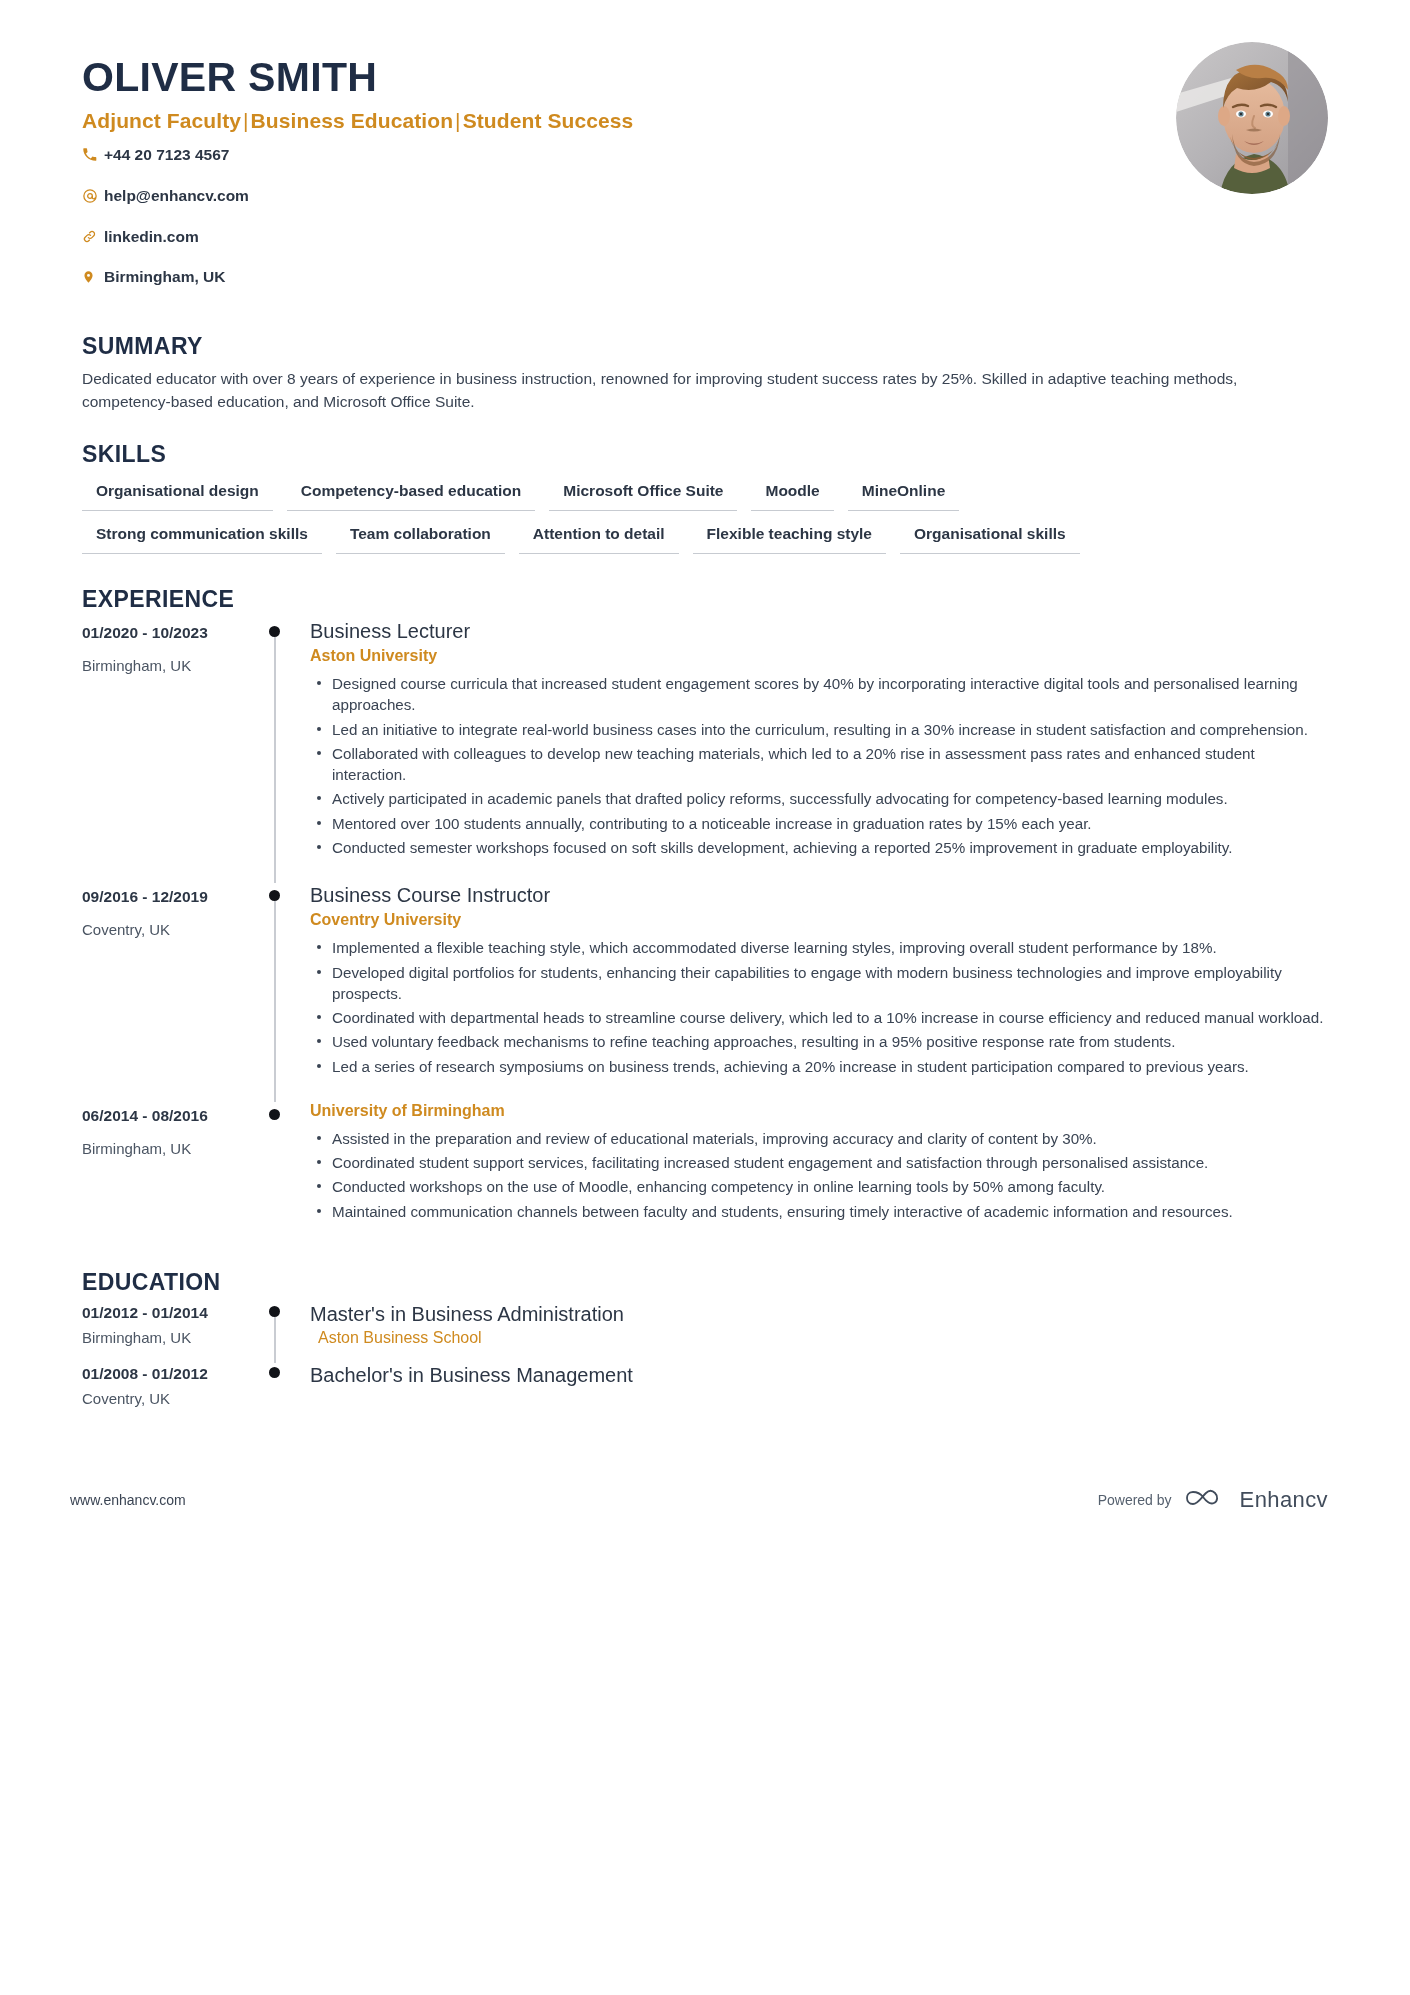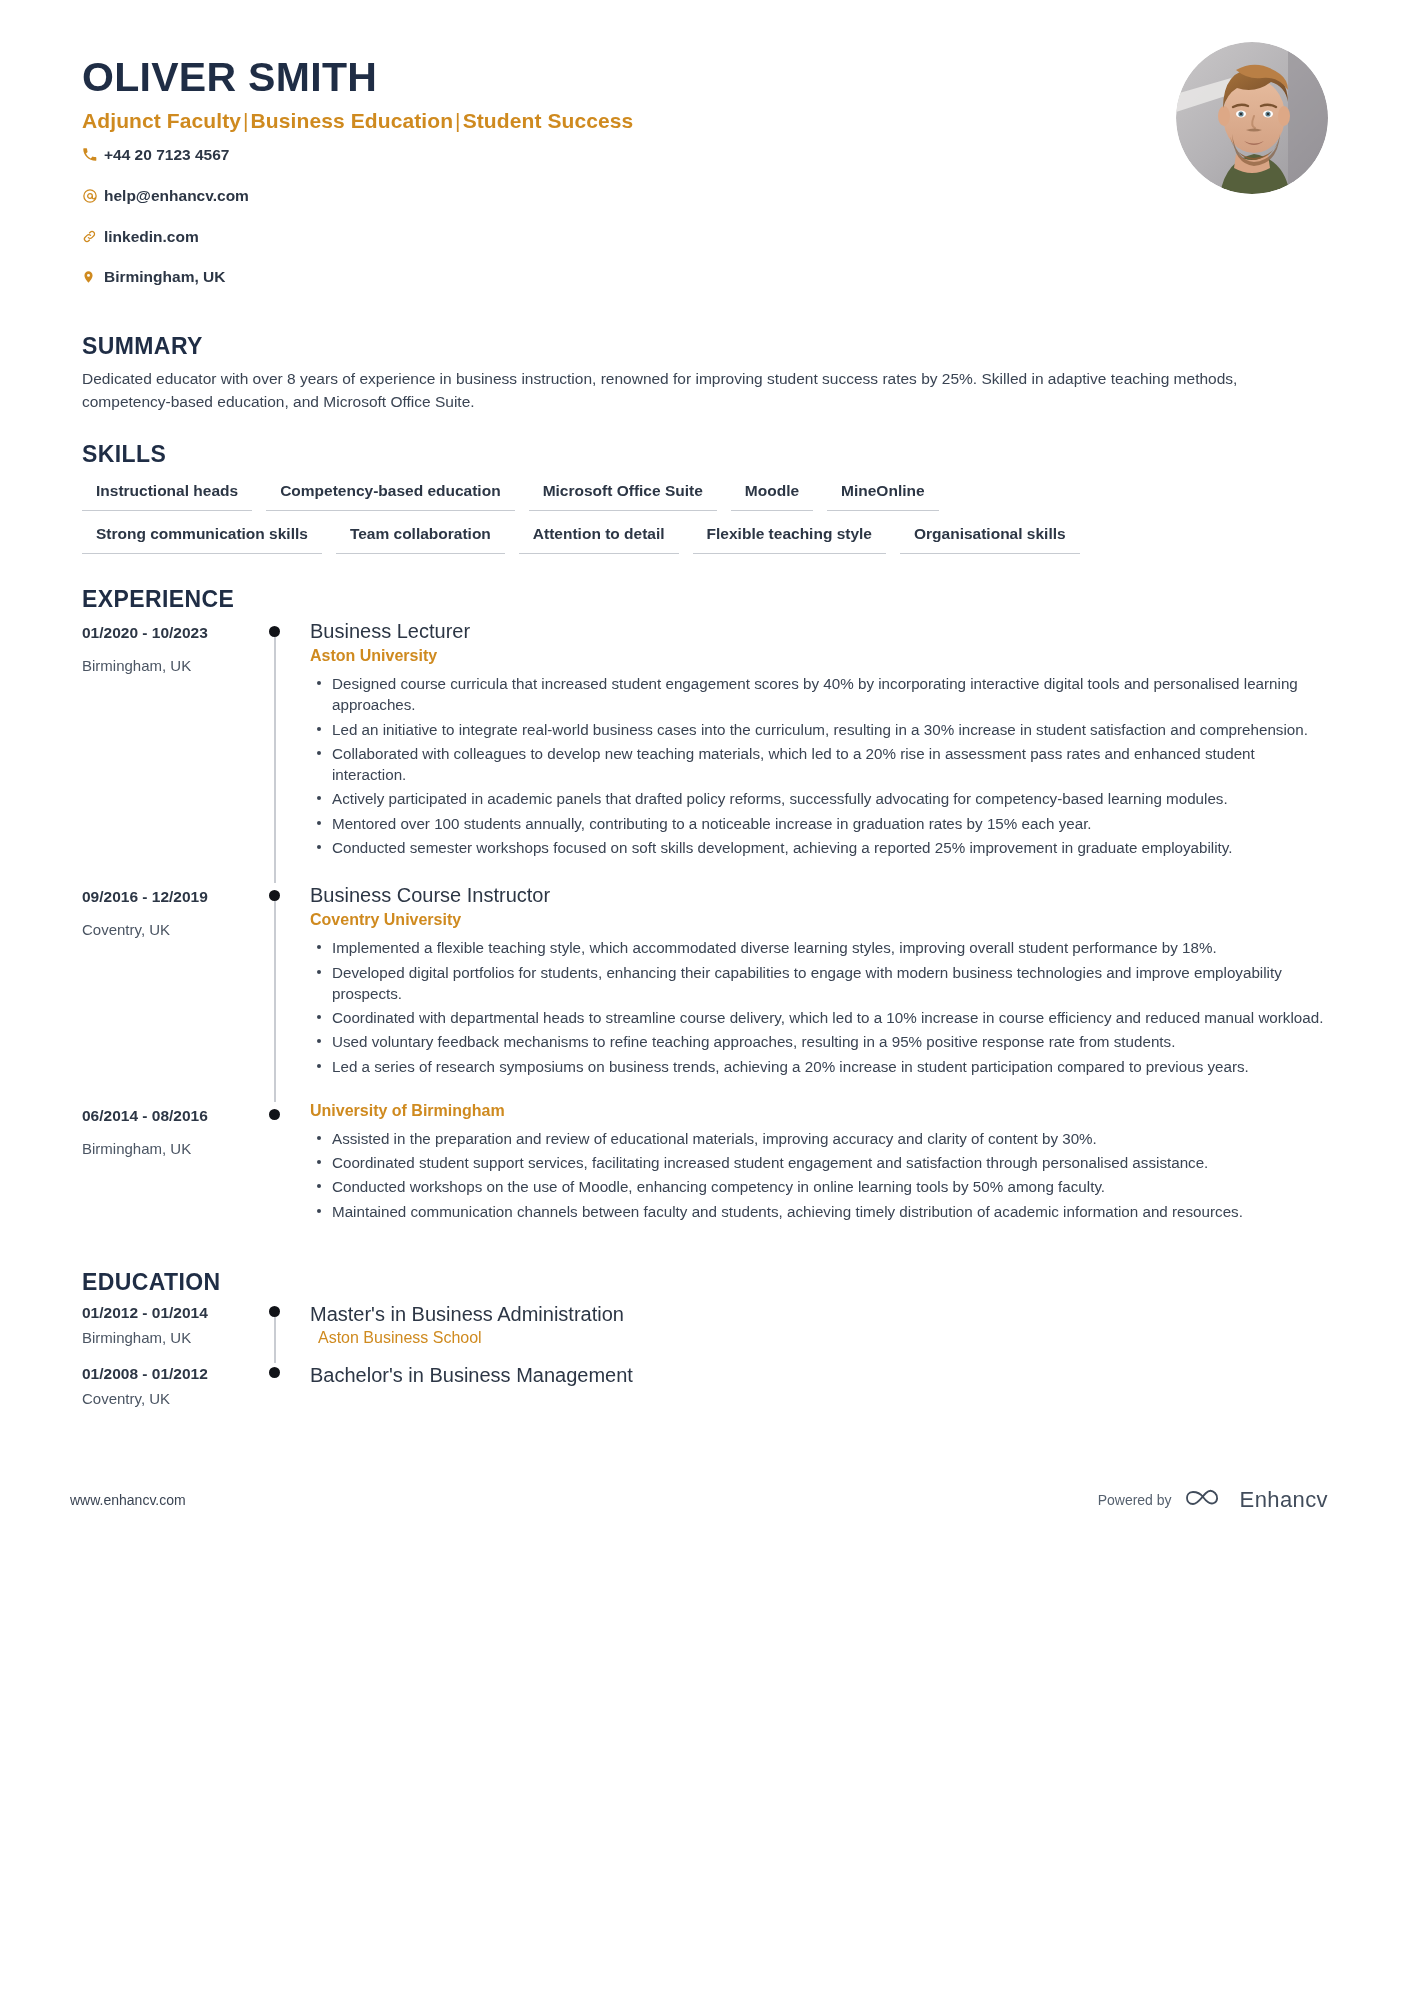--- a/index.html
+++ b/index.html
@@ -363,21 +363,21 @@
 
   <div class="summary-wrap">
     <h2 class="section-title">SUMMARY</h2>
     <div class="summary-text">Dedicated educator with over 8 years of experience in business instruction, renowned for improving student success rates by 25%. Skilled in adaptive teaching methods, competency-based education, and Microsoft Office Suite.</div>
   </div>
 
   <div class="skills-wrap">
     <h2 class="section-title">SKILLS</h2>
     <div class="skills-rows">
       <div class="skill-row">
-        <span class="skill-tag">Instructional heads</span>
+        <span class="skill-tag">Organisational design</span>
         <span class="skill-tag">Competency-based education</span>
         <span class="skill-tag">Microsoft Office Suite</span>
         <span class="skill-tag">Moodle</span>
         <span class="skill-tag">MineOnline</span>
       </div>
       <div class="skill-row">
         <span class="skill-tag">Strong communication skills</span>
         <span class="skill-tag">Team collaboration</span>
         <span class="skill-tag">Attention to detail</span>
         <span class="skill-tag">Flexible teaching style</span>
@@ -442,21 +442,21 @@
       <div class="tl-rail">
         <div class="tl-dot"></div>
 
       </div>
       <div class="tl-body">
         <div class="job-org">University of Birmingham</div>
         <ul class="bullets">
           <li>Assisted in the preparation and review of educational materials, improving accuracy and clarity of content by 30%.</li>
           <li>Coordinated student support services, facilitating increased student engagement and satisfaction through personalised assistance.</li>
           <li>Conducted workshops on the use of Moodle, enhancing competency in online learning tools by 50% among faculty.</li>
-          <li>Maintained communication channels between faculty and students, achieving timely distribution of academic information and resources.</li>
+          <li>Maintained communication channels between faculty and students, ensuring timely interactive of academic information and resources.</li>
         </ul>
       </div>
     </div>
   </div>
 
   <div class="edu-wrap">
     <h2 class="section-title">EDUCATION</h2>
 
     <div class="tl-item edu-item">
       <div class="tl-left">

